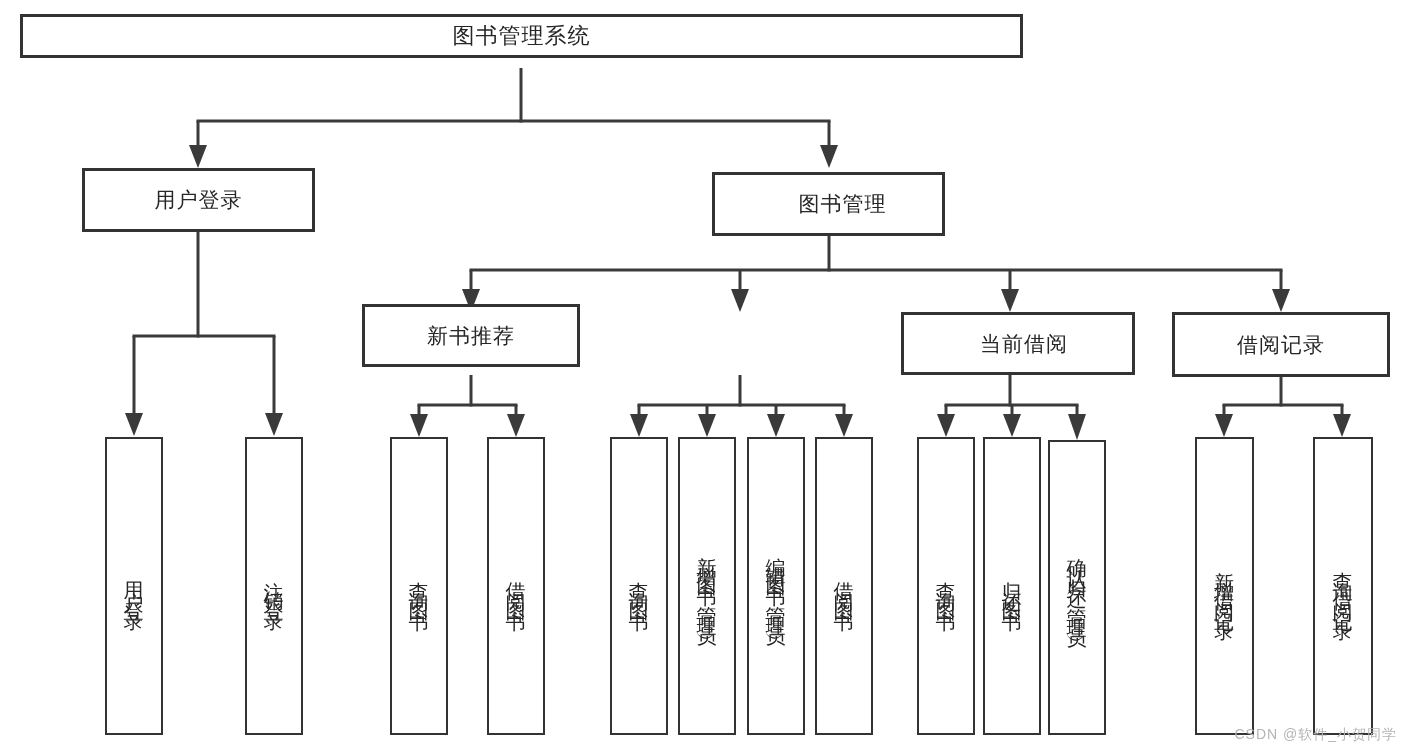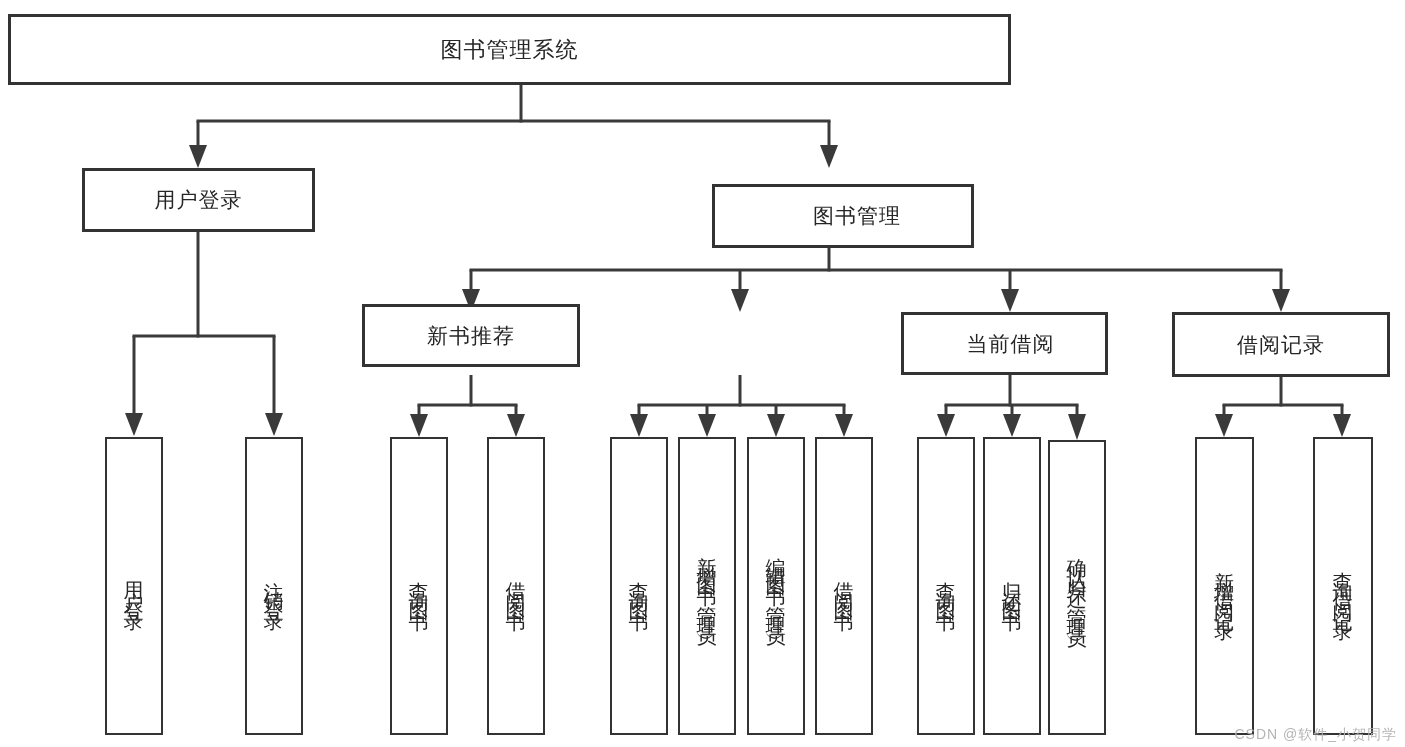--- a/index.html
+++ b/index.html
@@ -122,27 +122,27 @@
     <polygon points="1068,414 1086,414 1077,440"></polygon>
 
     <line x1="1281" y1="375" x2="1281" y2="406.5"></line>
     <line x1="1222.5" y1="405" x2="1343.5" y2="405"></line>
     <line x1="1224" y1="405" x2="1224" y2="418"></line>
     <polygon points="1215,414 1233,414 1224,437"></polygon>
     <line x1="1342" y1="405" x2="1342" y2="418"></line>
     <polygon points="1333,414 1351,414 1342,437"></polygon>
   </svg>
 
-  <div class="box root" style="left:8px; top:14px; width:1003px; height:71px;">图书管理系统</div>
+  <div class="box root" style="left:20px; top:14px; width:1003px; height:44px;">图书管理系统</div>
 
   <div class="box" style="left:82px; top:168px; width:233px; height:64px;">用户登录</div>
-  <div class="box" style="left:712px; top:184px; width:262px; height:64px;padding-left:28px;">图书管理</div>
+  <div class="box" style="left:712px; top:172px; width:233px; height:64px;padding-left:28px;">图书管理</div>
 
   <div class="box" style="left:362px; top:304px; width:218px; height:63px;">新书推荐</div>
-  <div class="box" style="left:901px; top:312px; width:207px; height:63px;padding-left:12px;">当前借阅</div>
+  <div class="box" style="left:901px; top:312px; width:234px; height:63px;padding-left:12px;">当前借阅</div>
   <div class="box" style="left:1172px; top:312px; width:218px; height:65px;">借阅记录</div>
 
   <div class="vbox" style="left:105px; top:437px; width:58px; height:298px;">用户登录</div>
   <div class="vbox" style="left:245px; top:437px; width:58px; height:298px;">注销登录</div>
 
   <div class="vbox" style="left:390px; top:437px; width:58px; height:298px;">查询图书</div>
   <div class="vbox" style="left:487px; top:437px; width:58px; height:298px;">借阅图书</div>
 
   <div class="vbox" style="left:610px; top:437px; width:58px; height:298px;">查询图书</div>
   <div class="vbox" style="left:678px; top:437px; width:58px; height:298px;">新增图书（管理员）</div>

